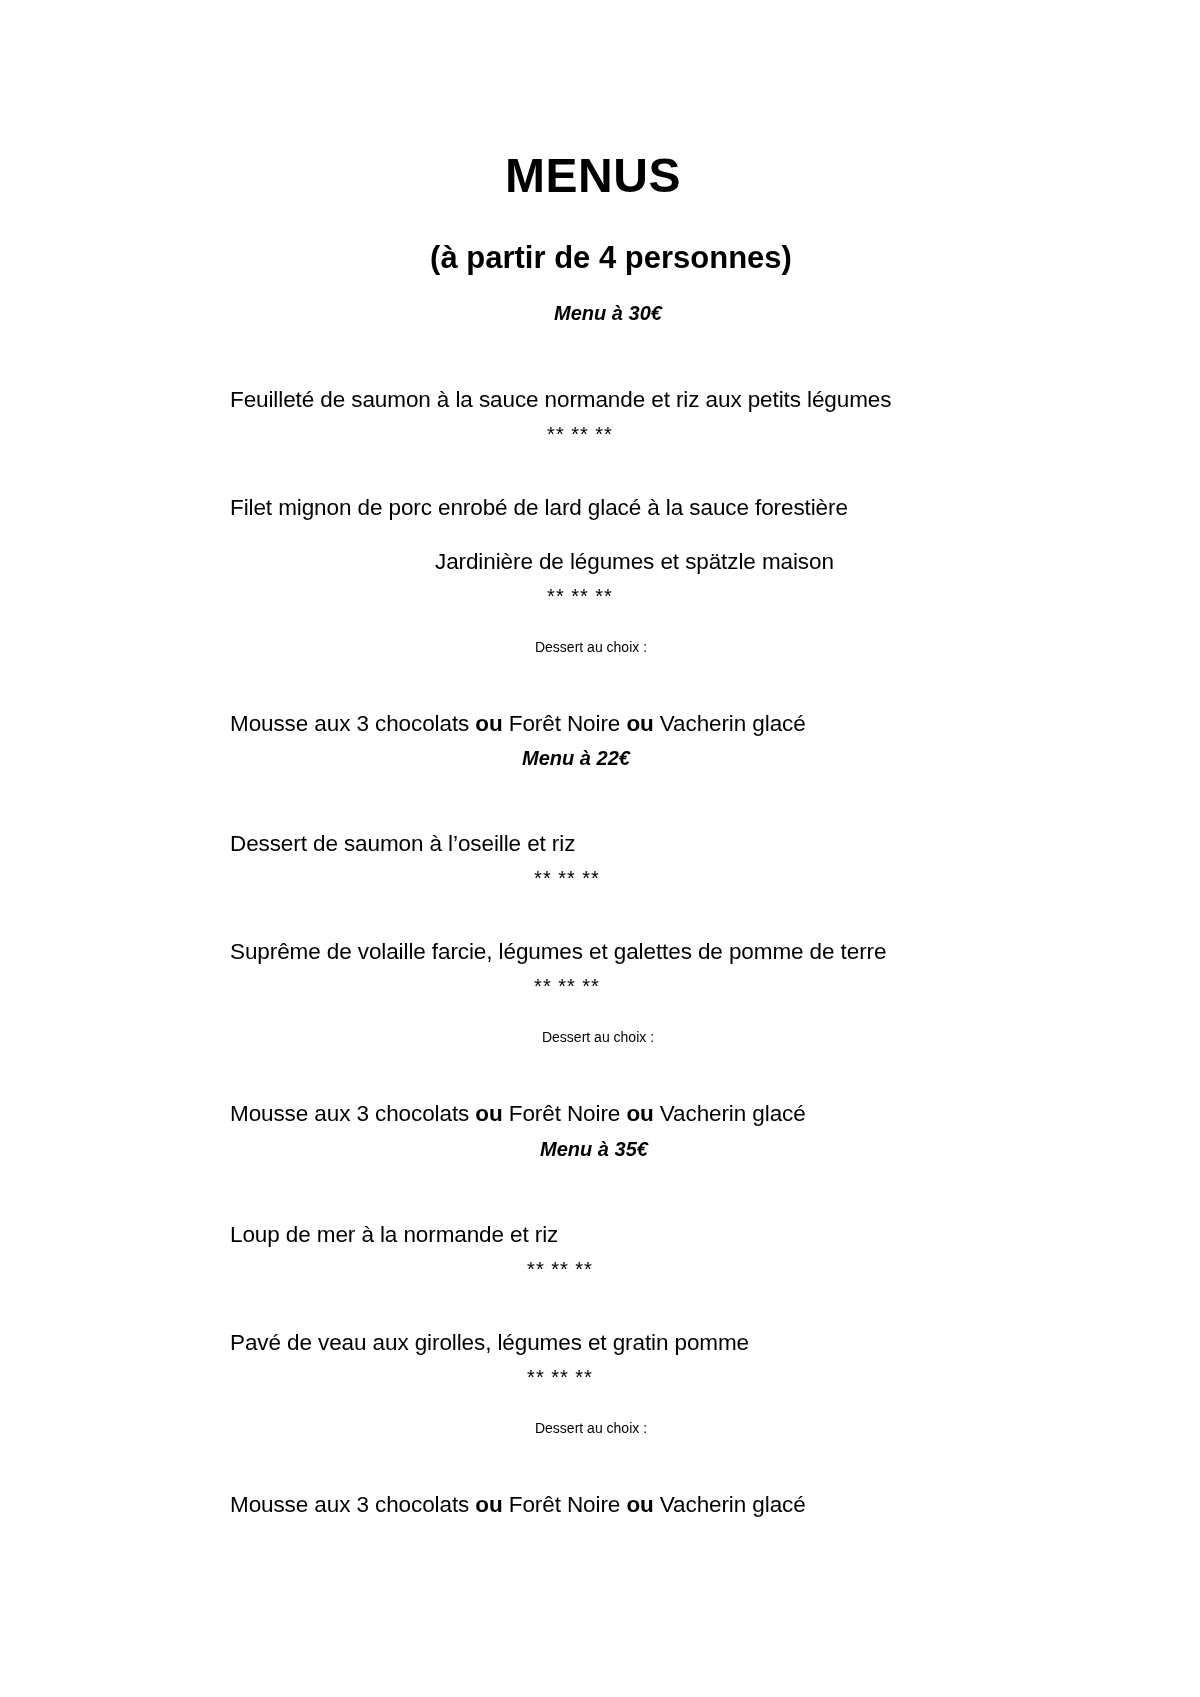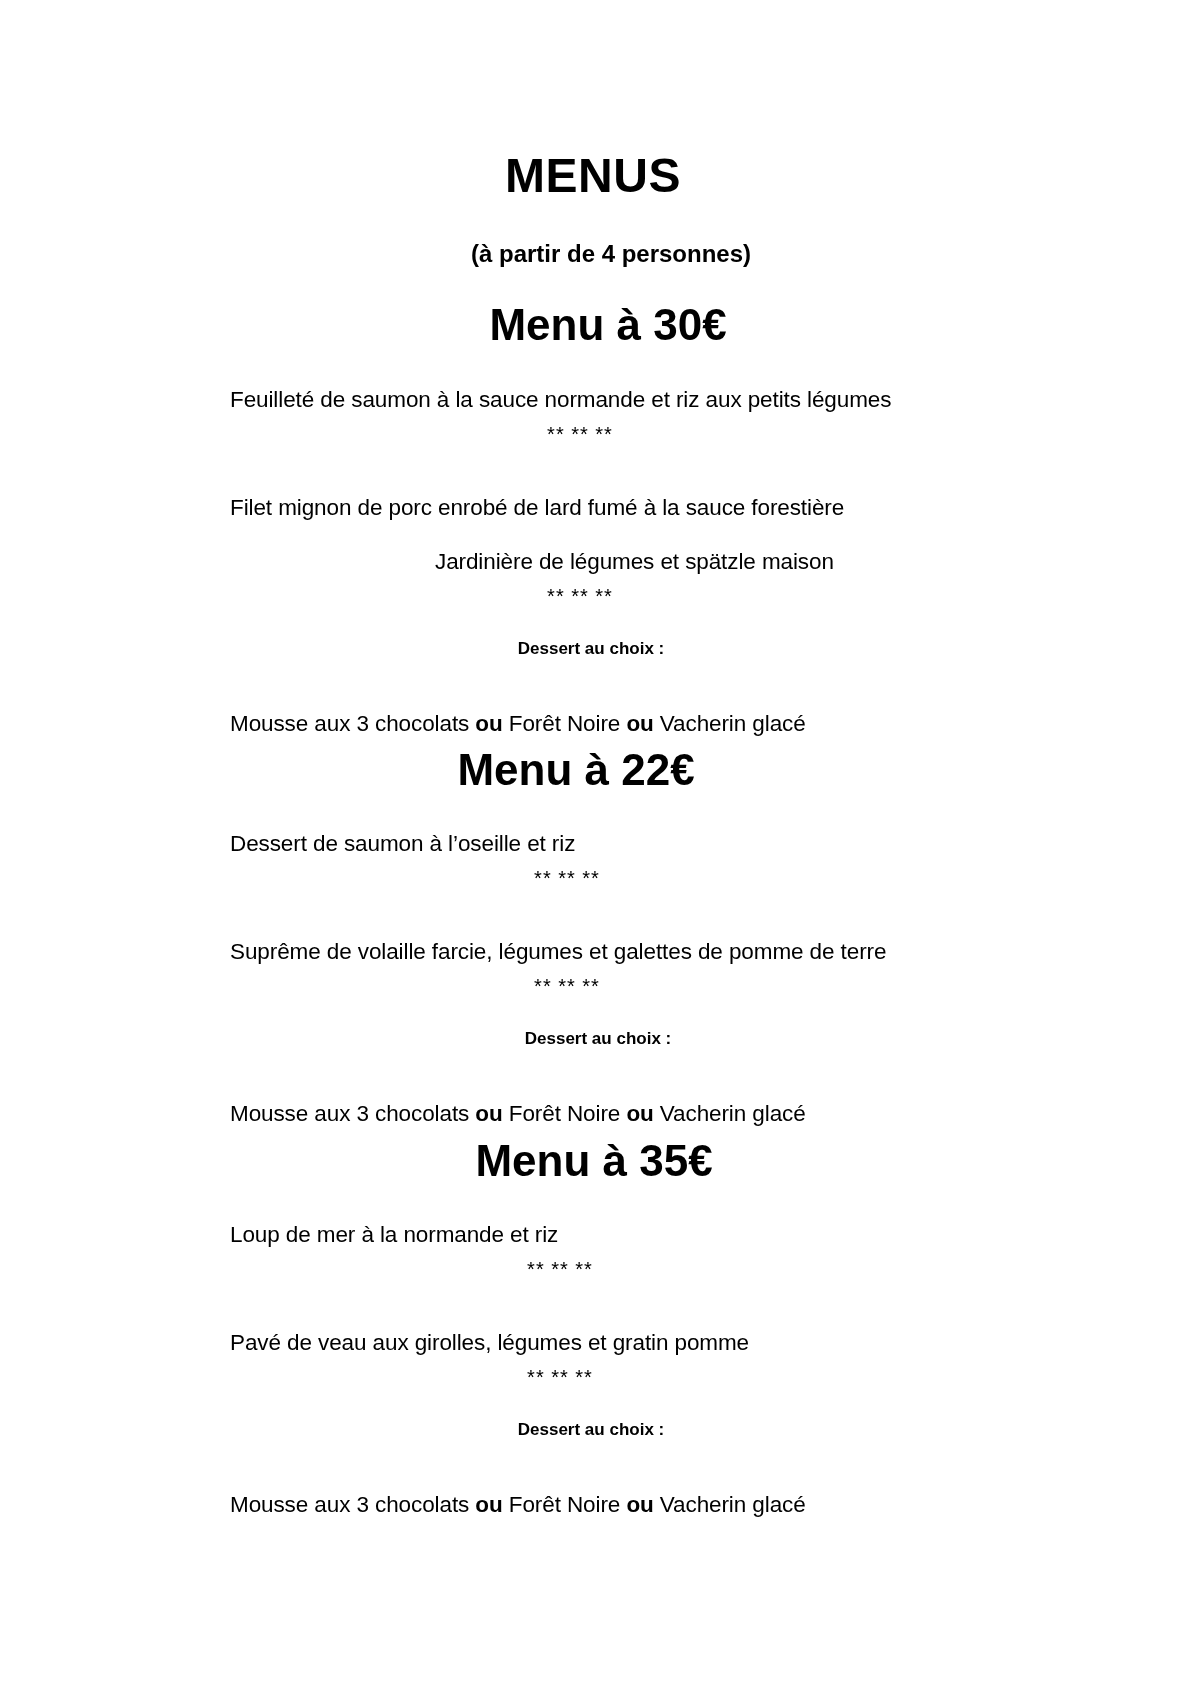--- a/index.html
+++ b/index.html
@@ -30,57 +30,58 @@
     .center {
       transform: translateX(-50%);
     }
     .title {
       font-weight: bold;
       font-size: 48px;
       letter-spacing: 0.5px;
     }
     .subtitle {
       font-weight: bold;
-      font-size: 24px;
+      font-size: 31px;
     }
     .menu-heading {
       font-weight: bold;
-      font-size: 44px;
+      font-size: 20px;
+      font-style: italic;
     }
     .dish {
       font-size: 22.5px;
       letter-spacing: -0.1px;
       margin-top: 19px;
     }
     .sep {
       font-size: 20px;
       letter-spacing: 1px;
     }
     .dessert-label {
-      font-weight: bold;
-      font-size: 17px;
+      font-weight: normal;
+      font-size: 14px;
     }
     .or {
       font-weight: bold;
       text-align: right;
     }
   </style>
 </head>
 <body>
 
 <div class="page">
 
   <div class="line title center" style="left:593px; top:152px;">MENUS</div>
   <div class="line subtitle center" style="left:611px; top:242px;">(à partir de 4 personnes)</div>
 
   <section>
     <div class="line menu-heading center" style="left:608px; top:303px;">Menu à 30€</div>
     <div class="line dish" style="left:230px; top:370px;">Feuilleté de saumon à la sauce normande et riz aux petits légumes</div>
     <div class="line sep center" style="left:580px; top:424px;">** ** **</div>
-    <div class="line dish" style="left:230px; top:478px;">Filet mignon de porc enrobé de lard fumé à la sauce forestière</div>
+    <div class="line dish" style="left:230px; top:478px;">Filet mignon de porc enrobé de lard glacé à la sauce forestière</div>
     <div class="line dish" style="left:435px; top:532px;">Jardinière de légumes et spätzle maison</div>
     <div class="line sep center" style="left:580px; top:586px;">** ** **</div>
     <div class="line dessert-label center" style="left:591px; top:640px;">Dessert au choix :</div>
     <div class="line dish" style="left:230px; top:694px;">
       <span>Mousse aux 3 chocolats</span>
       <span class="or">ou</span>
       <span>Forêt Noire</span>
       <span class="or">ou</span>
       <span>Vacherin glacé</span>
     </div>

